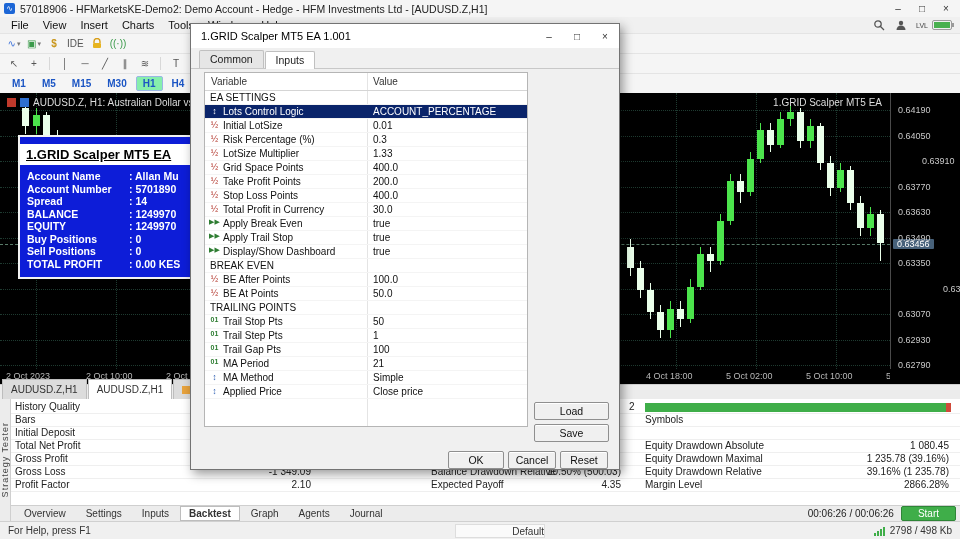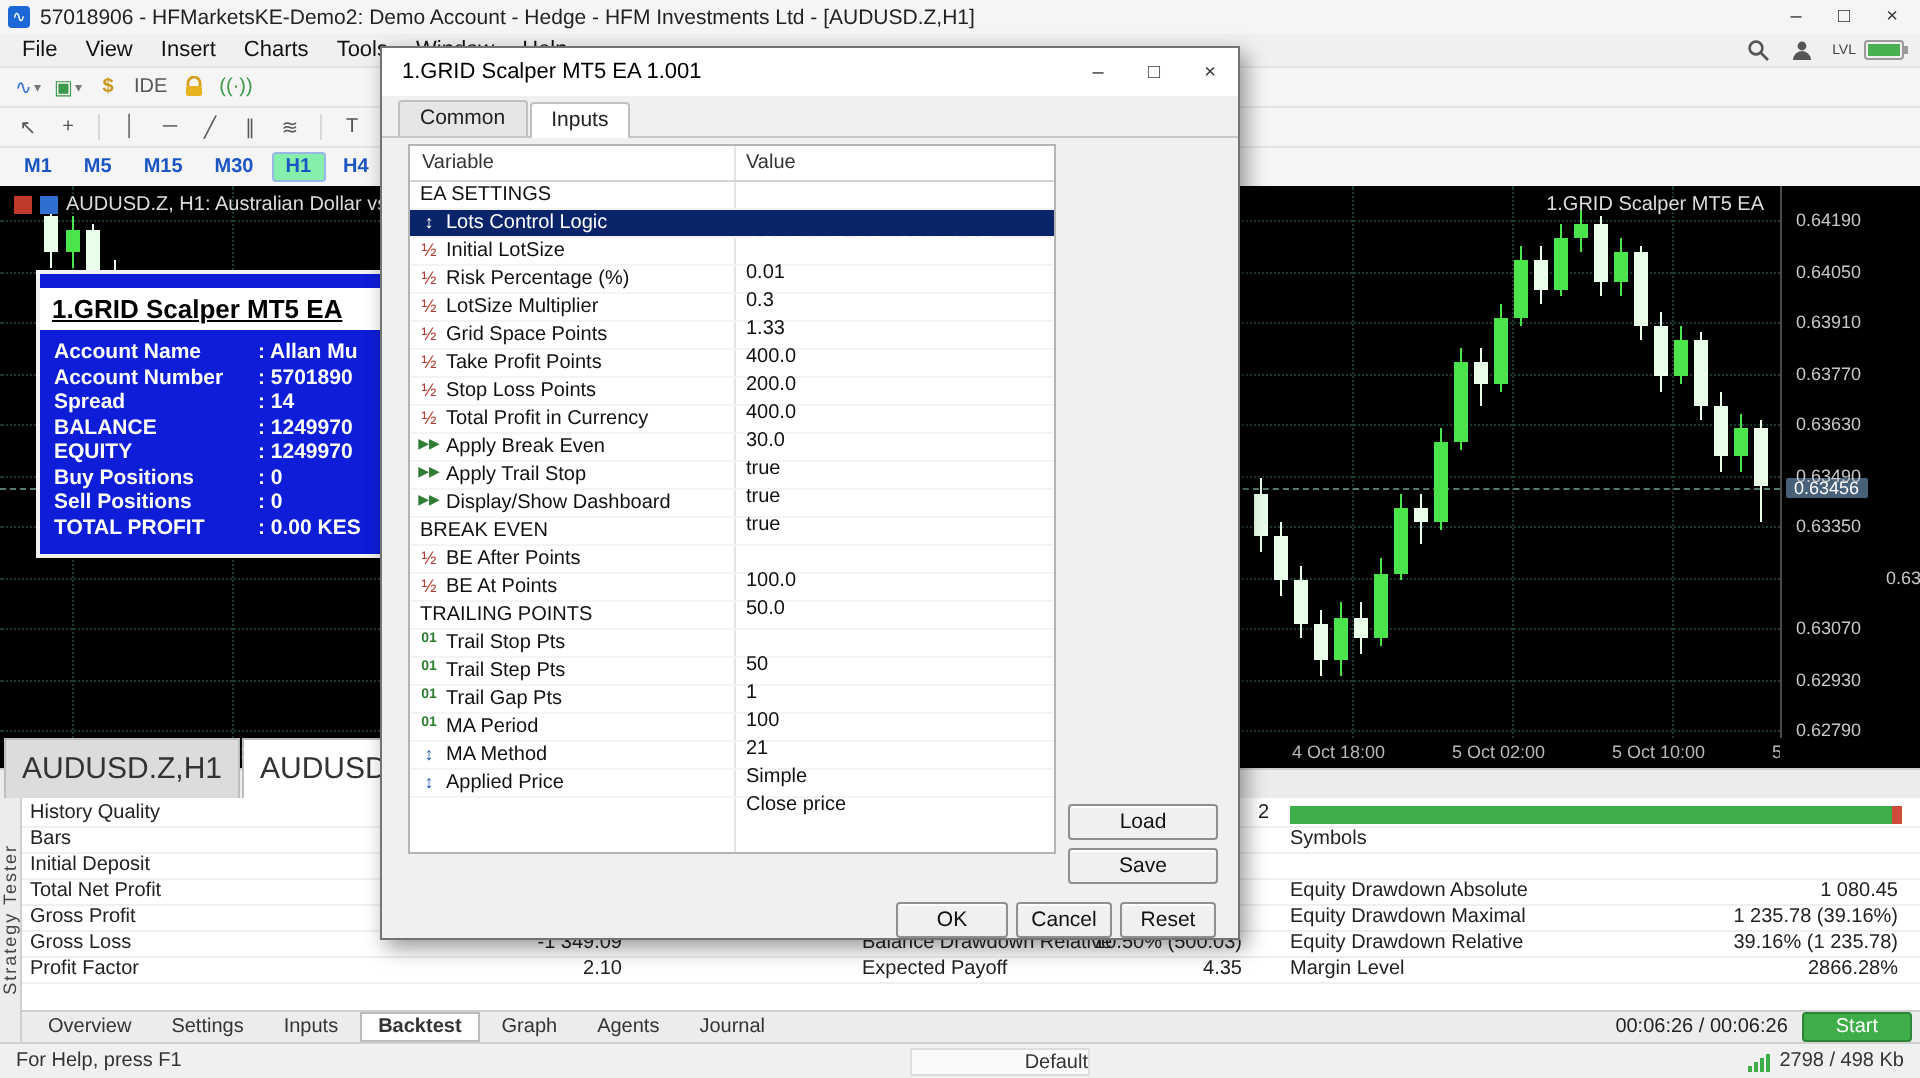--- a/index.html
+++ b/index.html
@@ -67,21 +67,21 @@
               border:2px solid #f2f2f2; z-index:5; padding-bottom:7px; }
   .ea-title { margin-top:7px; background:#fff; color:#000; font-weight:bold; font-size:13px;
               text-decoration:underline; padding:3px 6px; }
   .ea-rows { padding:5px 7px 0 7px; }
   .ea-row { display:flex; color:#fff; font-weight:bold; font-size:10.5px; line-height:12.5px; white-space:nowrap; }
   .ea-row .lbl { width:102px; }
 
   
   .chart-tabs { position:absolute; top:384px; left:0; right:0; height:15px; background:#ececec;
                 border-top:1px solid #cfcfcf; display:flex; align-items:flex-end; padding-left:2px; gap:1px; }
-  .ctab { height:30px; padding:0 8px; font-size:15px; color:#333; background:#dcdcdc;
+  .ctab { height:20px; padding:0 8px; font-size:10px; color:#333; background:#dcdcdc;
           border:1px solid #bdbdbd; border-bottom:none; display:flex; align-items:center; gap:3px; white-space:nowrap; }
   .ctab.active { background:#fff; }
   .cicon { width:8px; height:8px; background:#e8a33d; }
 
   
   .side-strip { position:absolute; left:0; top:399px; width:11px; height:122px; background:#ececec;
                 border-right:1px solid #cfcfcf; display:flex; align-items:center; justify-content:center; }
   .side-strip span { writing-mode:vertical-rl; transform:rotate(180deg); font-size:9px; color:#444; letter-spacing:1px; }
   .tester { position:absolute; left:11px; top:399px; width:949px; height:106px; background:#fff; padding-top:2px; }
   .trow { position:relative; height:13px; border-bottom:1px solid #efefef; font-size:10px; color:#222; line-height:12px; }
@@ -125,21 +125,21 @@
   .vsep { position:absolute; left:162px; top:0; bottom:0; width:1px; background:#e4e4e4; }
   .dlg-head { position:relative; height:18px; border-bottom:1px solid #d5d5d5; font-size:10px; color:#333; }
   .dlg-head span { position:absolute; top:3px; }
   .h-var { left:6px; } .h-val { left:168px; }
   .dlg-rows { position:absolute; left:0; right:0; top:18px; bottom:0; overflow:hidden; }
   .drow { position:relative; height:14px; font-size:10px; color:#111; border-bottom:1px solid #f4f4f4; }
   .drow .ic { position:absolute; left:3px; top:1px; width:13px; font-size:9px; text-align:center; }
   .drow .ic-int { font-size:7px; font-weight:bold; letter-spacing:0; }
   .drow .ic-bool { font-size:7px; }
   .drow .lb { position:absolute; left:18px; top:1px; white-space:nowrap; }
-  .drow .vl { position:absolute; left:168px; top:12px; white-space:nowrap; }
+  .drow .vl { position:absolute; left:168px; top:1px; white-space:nowrap; }
   .drow.section .lb { left:5px; }
   .drow.selected { background:#0a246a; color:#fff; }
   .drow.selected .ic { color:#fff; }
   .btn { position:absolute; background:#f0f0f0; border:1px solid #8f8f8f; border-radius:2px; font-size:10.5px;
          text-align:center; color:#111; box-shadow:inset 0 1px 0 #fff; }
   .btn-load  { left:343px; top:378px; width:75px; height:18px; line-height:16px; }
   .btn-save  { left:343px; top:400px; width:75px; height:18px; line-height:16px; }
   .btn-ok    { left:257px; top:427px; width:56px; height:18px; line-height:16px; }
   .btn-cancel{ left:317px; top:427px; width:48px; height:18px; line-height:16px; }
   .btn-reset { left:369px; top:427px; width:48px; height:18px; line-height:16px; }
@@ -372,21 +372,21 @@
         <div class="cbody down" style="left: 857px; top: 109.893px; height: 25.5px;"></div>
         <div class="wick up" style="left: 870px; top: 113.536px; height: 29.1429px;"></div>
         <div class="cbody up" style="left: 867px; top: 120.821px; height: 14.5714px;"></div>
         <div class="wick down" style="left: 880px; top: 117.179px; height: 51px;"></div>
         <div class="cbody down" style="left: 877px; top: 120.821px; height: 29.1429px;"></div>
       </div>
     <div class="pscale" id="pscale">
       <span class="cur-price" id="curPrice" style="top: 150.693px;">0.63456</span>
     <span class="plabel" style="top: 17px;">0.64190</span>
         <span class="plabel" style="top: 42.5px;">0.64050</span>
-        <span class="plabel" style="top: 68px;">0.63910</span>
+        <span class="plabel" style="top: 68px; margin-left: 24px;">0.63910</span>
         <span class="plabel" style="top: 93.5px;">0.63770</span>
         <span class="plabel" style="top: 119px;">0.63630</span>
         <span class="plabel" style="top: 144.5px;">0.63490</span>
         <span class="plabel" style="top: 170px;">0.63350</span>
         <span class="plabel" style="top: 195.5px; margin-left: 45px;">0.63210</span>
         <span class="plabel" style="top: 221px;">0.63070</span>
         <span class="plabel" style="top: 246.5px;">0.62930</span>
         <span class="plabel" style="top: 272px;">0.62790</span>
       </div>
     <div class="taxis" id="taxis">

